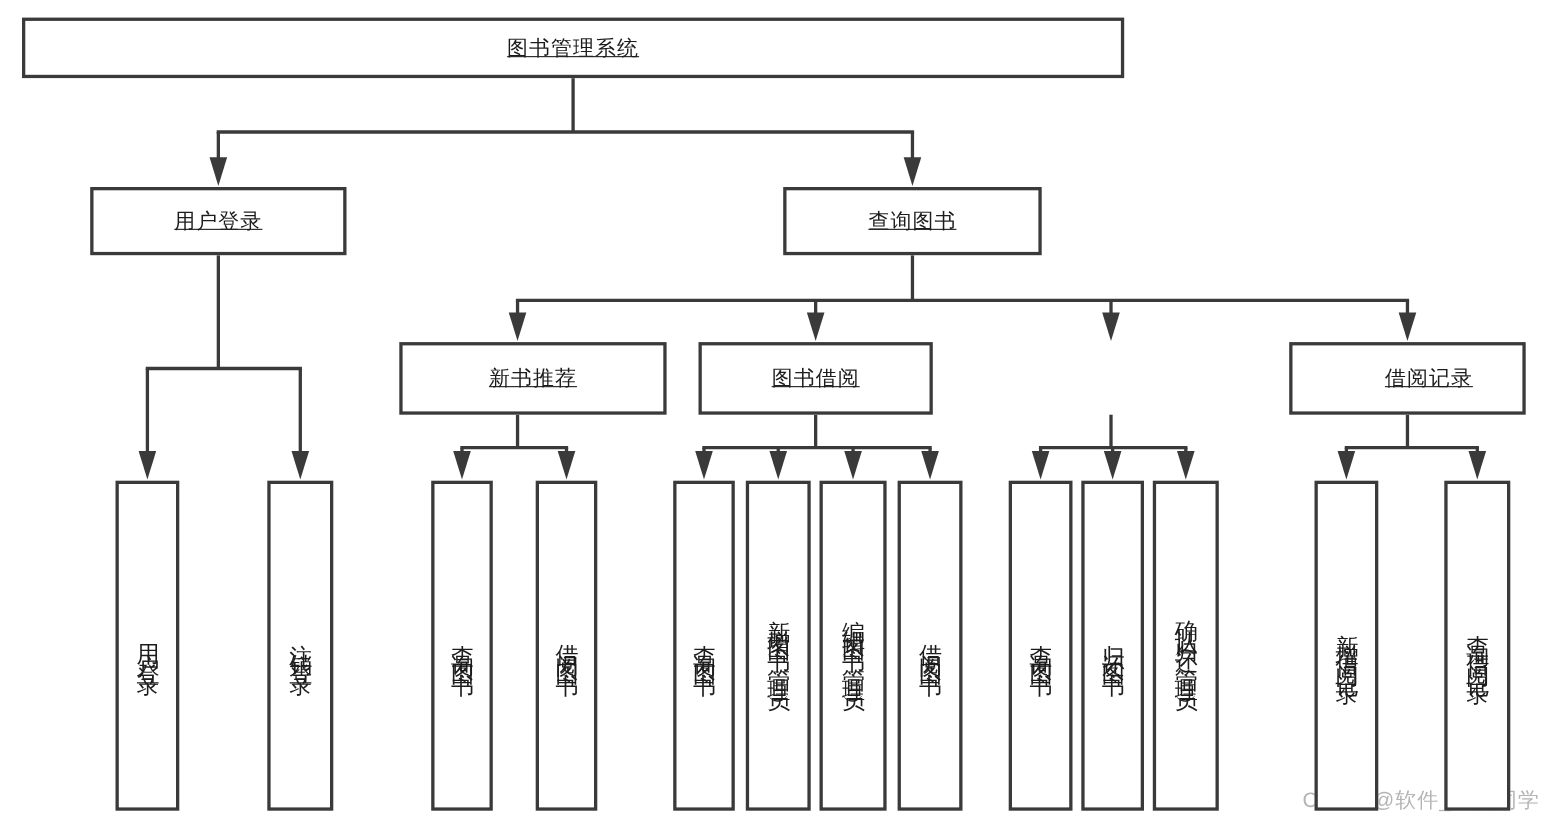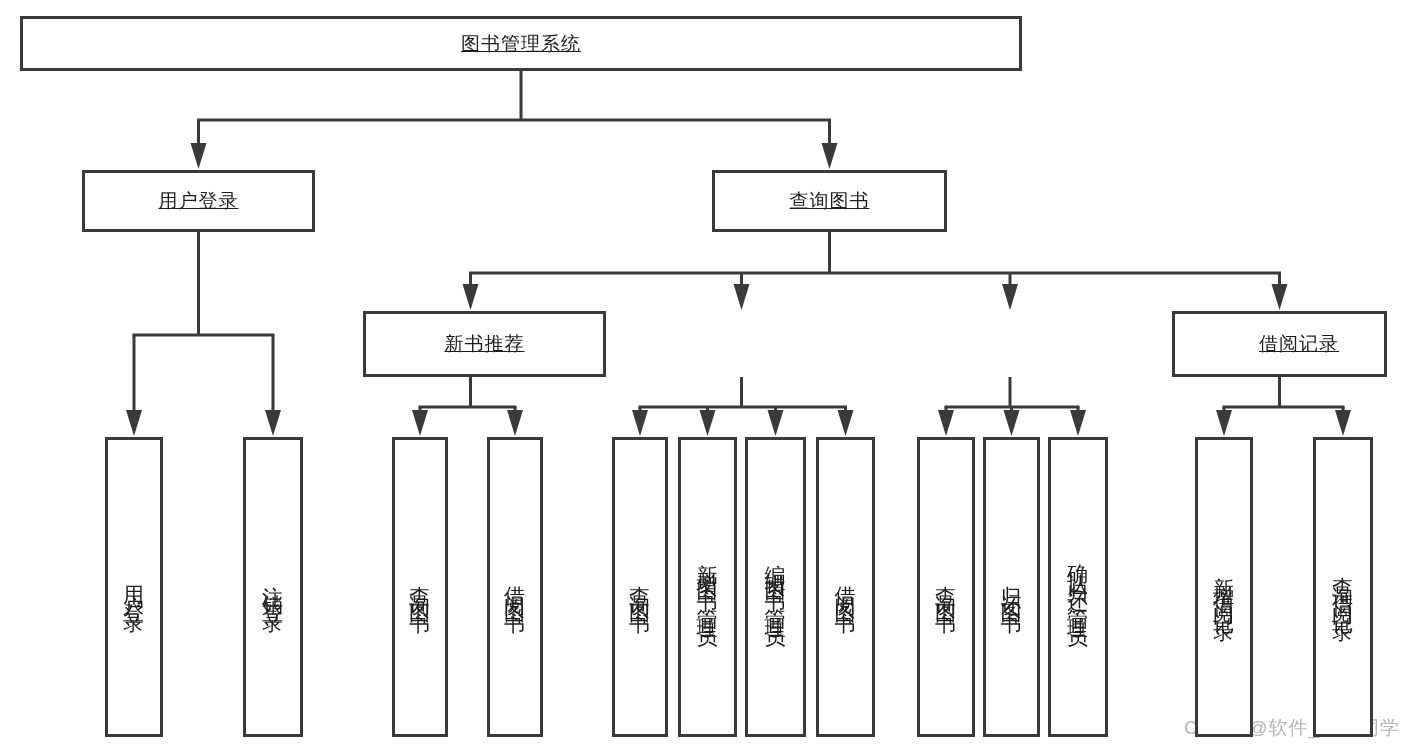--- a/index.html
+++ b/index.html
@@ -118,20 +118,23 @@
     </div>
     <div class="box h" style="left: 82px; top: 170px; width: 233px; height: 62px;">
       <span class="label">用户登录</span>
     </div>
     <div class="box h" style="left: 712px; top: 170px; width: 235px; height: 62px;">
       <span class="label">查询图书</span>
     </div>
     <div class="box h" style="left: 363px; top: 311px; width: 243px; height: 66px;">
       <span class="label">新书推荐</span>
     </div>
+    <div class="box h" style="left: 635px; top: 311px; width: 213px; height: 66px;">
+      <span class="label">图书借阅</span>
+    </div>
     <div class="box h" style="left: 1172px; top: 311px; width: 215px; height: 66px; padding-left: 39px;">
       <span class="label">借阅记录</span>
     </div>
     <div class="box v" style="left: 105px; top: 437px; width: 58px; height: 300px;">
       <span class="label">用户登录</span>
     </div>
     <div class="box v" style="left: 243px; top: 437px; width: 60px; height: 300px;">
       <span class="label">注销登录</span>
     </div>
     <div class="box v" style="left: 392px; top: 437px; width: 56px; height: 300px;">

